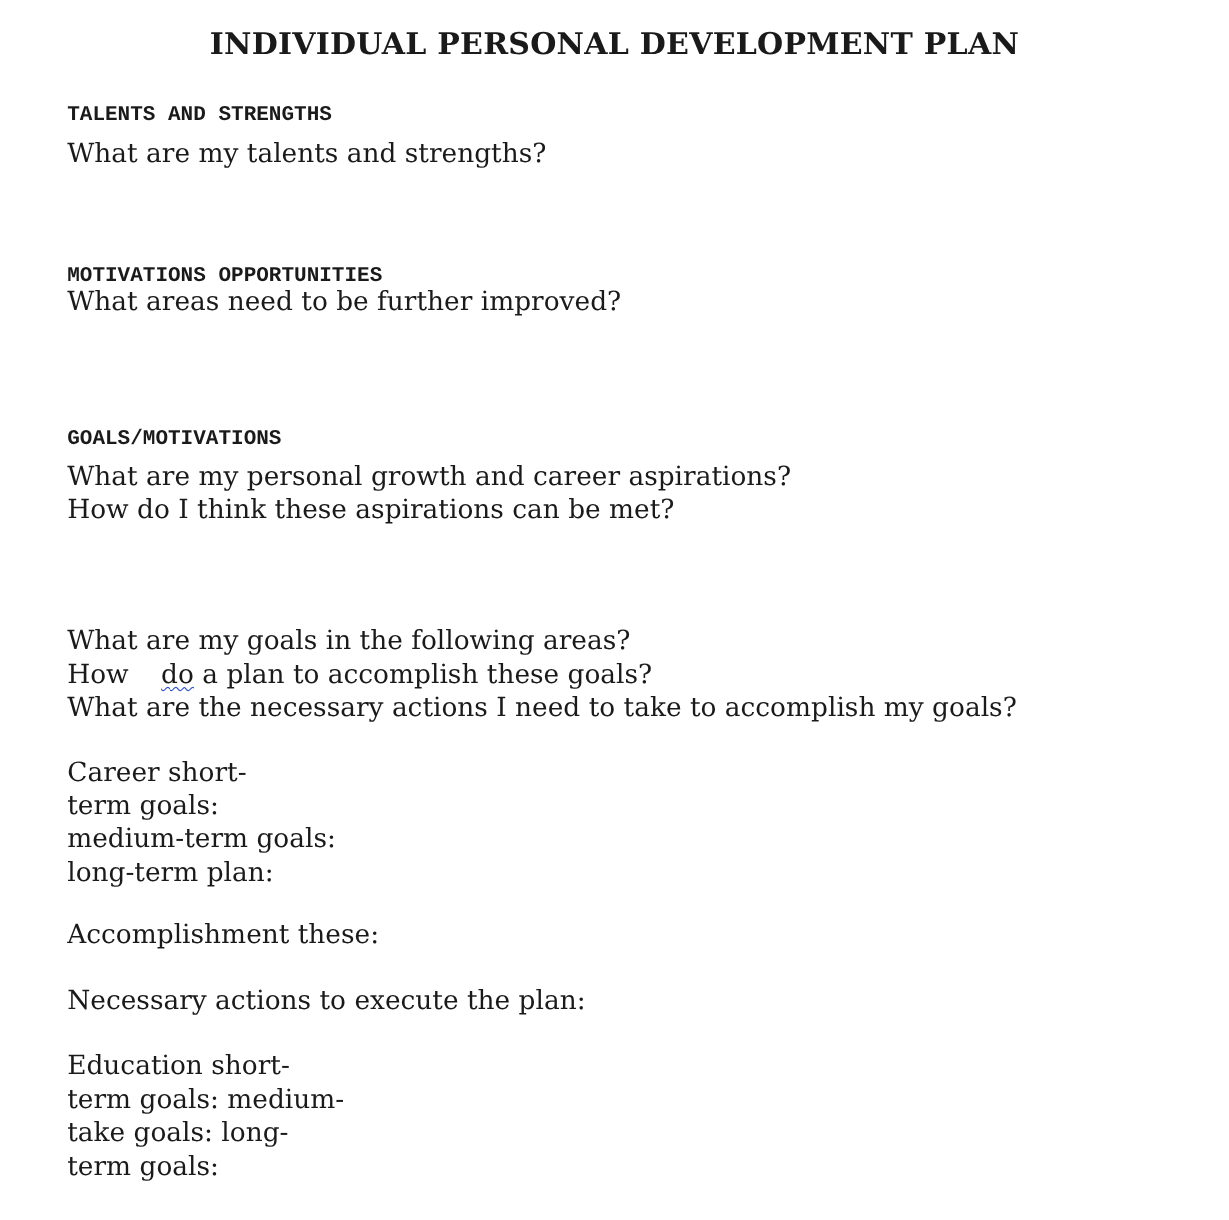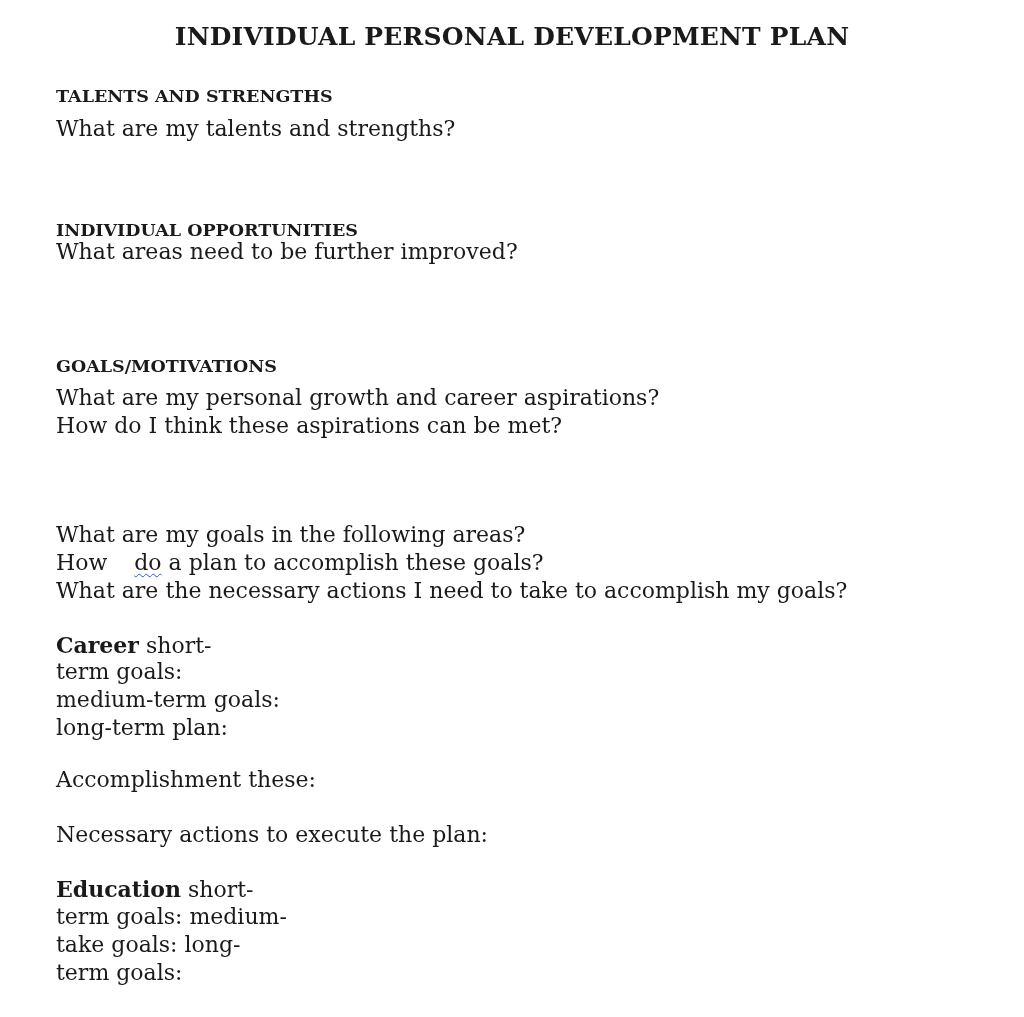--- a/index.html
+++ b/index.html
@@ -1,34 +1,34 @@
 <!DOCTYPE html>
 <html><head>
 <meta charset="utf-8">
 <style>
   html, body { margin: 0; padding: 0; background: #ffffff; }
   body { width: 1024px; height: 1017px; position: relative; overflow: hidden;
          font-family: "DejaVu Serif", "Liberation Serif", serif; color: #1a1a1a; }
   .title { position: absolute; left: 0; width: 1024px; top: 22px; text-align: center;
            font-size: 25px; font-weight: bold; letter-spacing: 0.2px; }
   .line { position: absolute; left: 56px; font-size: 22px; white-space: nowrap; }
-  .heading { font-weight: bold; font-size: 17.5px; }
-  .b { font-weight: bold; }
+  .heading { font-weight: bold; font-size: 17.5px; font-family: Liberation Mono, monospace; }
+  .b { font-weight: normal; }
   .spell { text-decoration: underline wavy #3355cc; text-decoration-thickness: 1px; text-underline-offset: 3px; margin-left: 20px; }
 </style>
 </head>
 <body>
 
 <div>
   <div class="title">INDIVIDUAL PERSONAL DEVELOPMENT PLAN</div>
 
   <div class="line heading" style="top:86px">TALENTS AND STRENGTHS</div>
   <div class="line" style="top:116px">What are my talents and strengths?</div>
 
-  <div class="line heading" style="top:220px">INDIVIDUAL OPPORTUNITIES</div>
+  <div class="line heading" style="top:220px">MOTIVATIONS OPPORTUNITIES</div>
   <div class="line" style="top:239px">What areas need to be further improved?</div>
 
   <div class="line heading" style="top:356px">GOALS/MOTIVATIONS</div>
   <div class="line" style="top:385px">What are my personal growth and career aspirations?</div>
   <div class="line" style="top:413px">How do I think these aspirations can be met?</div>
 
   <div class="line" style="top:522px">What are my goals in the following areas?</div>
   <div class="line" style="top:550px"><span>How </span><span class="spell">do</span><span> a plan to accomplish these goals?</span></div>
   <div class="line" style="top:578px">What are the necessary actions I need to take to accomplish my goals?</div>
 

